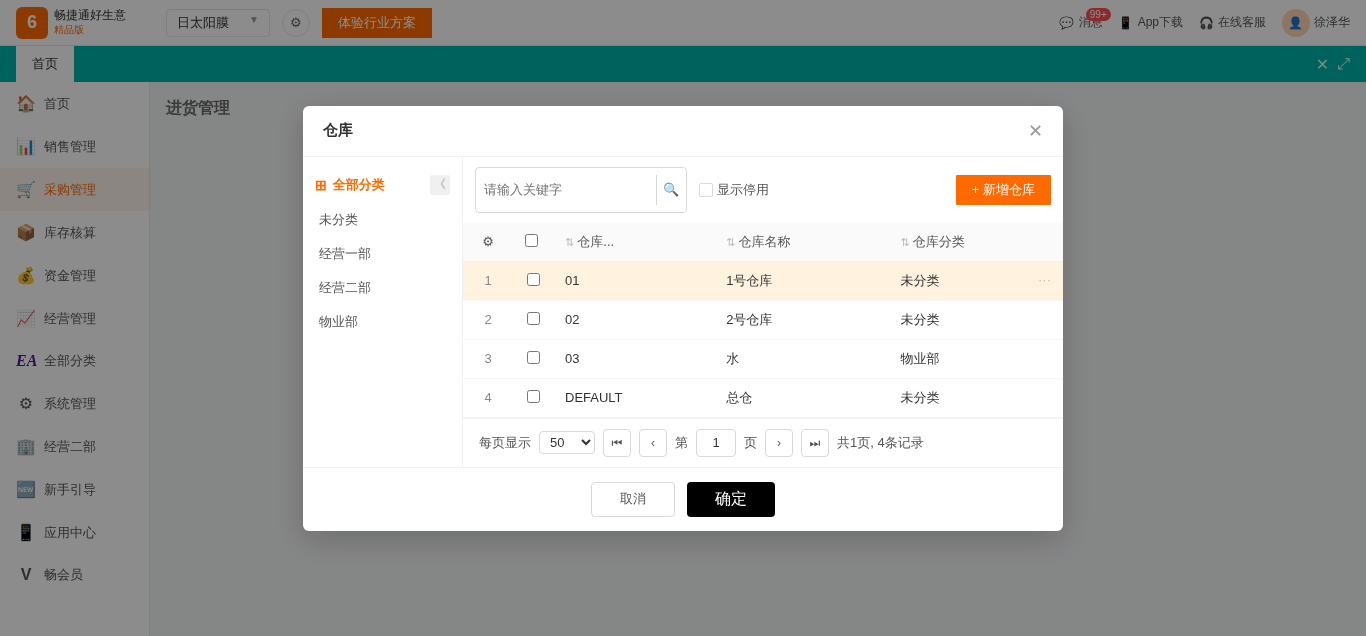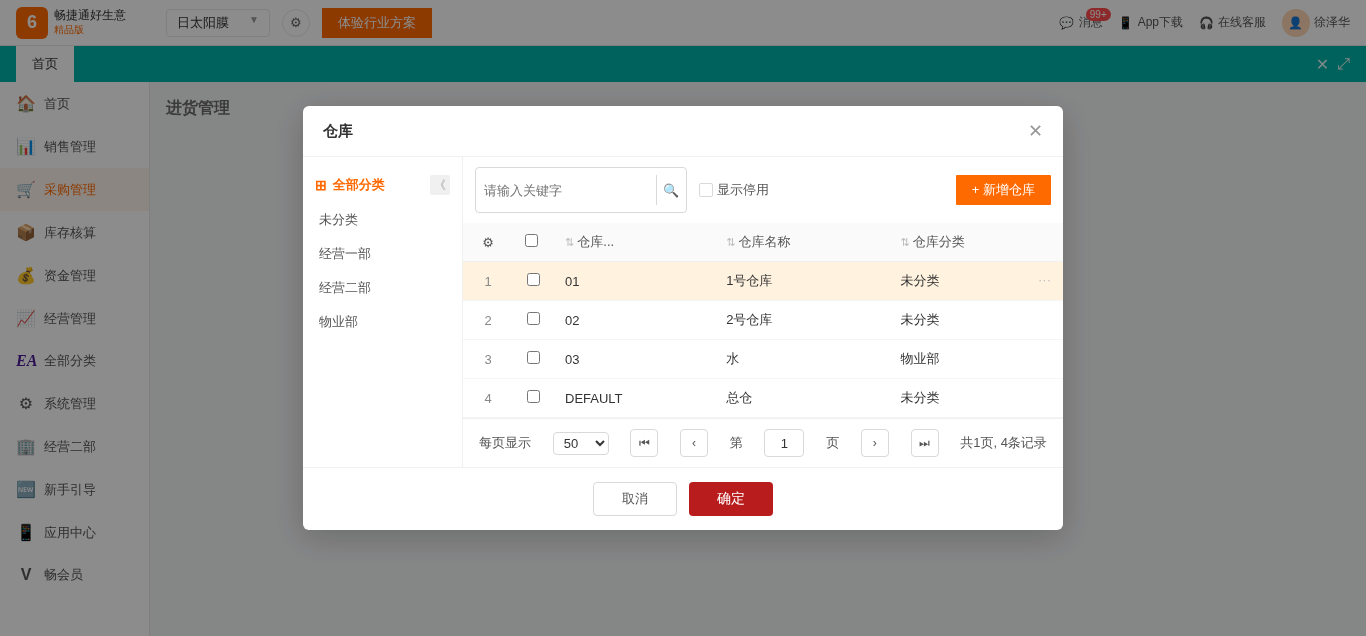--- a/index.html
+++ b/index.html
@@ -241,21 +241,21 @@
       border-bottom: 1px solid #f5f5f5;
       color: #333; font-size: 13px;
     }
     tbody tr td:first-child { text-align: center; color: #888; }
     tbody tr td:nth-child(2) { text-align: center; }
     tbody tr.highlighted { background: #fff3e0; }
     .row-dots { color: #bbb; cursor: pointer; float: right; }
 
     
     .pagination-bar {
-      display: flex; align-items: center; justify-content: space-between;
+      display: flex; align-items: center; justify-content: flex-start;
       padding: 10px 16px; border-top: 1px solid #f0f0f0; gap: 8px;
     }
     .pagination-bar span { font-size: 13px; color: #555; }
     .page-size-select {
       border: 1px solid #d9d9d9; border-radius: 4px; padding: 2px 6px; font-size: 13px;
       color: #333; cursor: pointer; background: #fff;
     }
     .page-btn {
       width: 28px; height: 28px; border: 1px solid #d9d9d9; border-radius: 4px; background: #fff;
       display: flex; align-items: center; justify-content: center; cursor: pointer; color: #555;
@@ -270,21 +270,21 @@
     .modal-footer {
       display: flex; justify-content: center; gap: 12px;
       padding: 14px 20px; border-top: 1px solid #f0f0f0;
     }
     .cancel-btn {
       padding: 7px 28px; border: 1px solid #d9d9d9; border-radius: 4px;
       background: #fff; color: #555; cursor: pointer; font-size: 13px;
     }
     .confirm-btn {
       padding: 7px 28px; border: none; border-radius: 4px;
-      background: #b91c1c; color: #fff; cursor: pointer; font-size: 14px;
+      background: #000000; color: #fff; cursor: pointer; font-size: 16px;
     }
     .sort-icon { font-size: 11px; color: #bbb; }
   </style>
 </head>
 <body>
 
 <div class="top-header">
   <div class="logo-area">
     <div class="logo-icon">6</div>
     <div>

